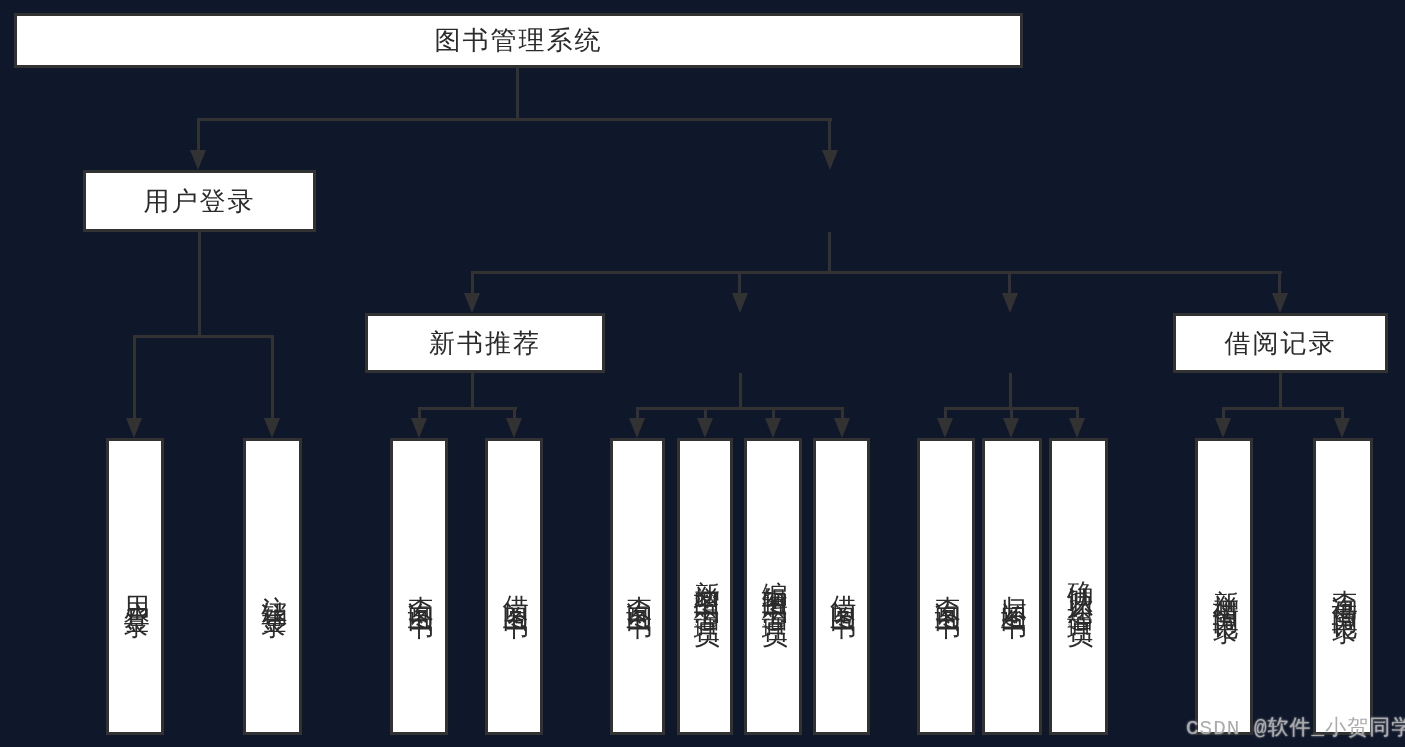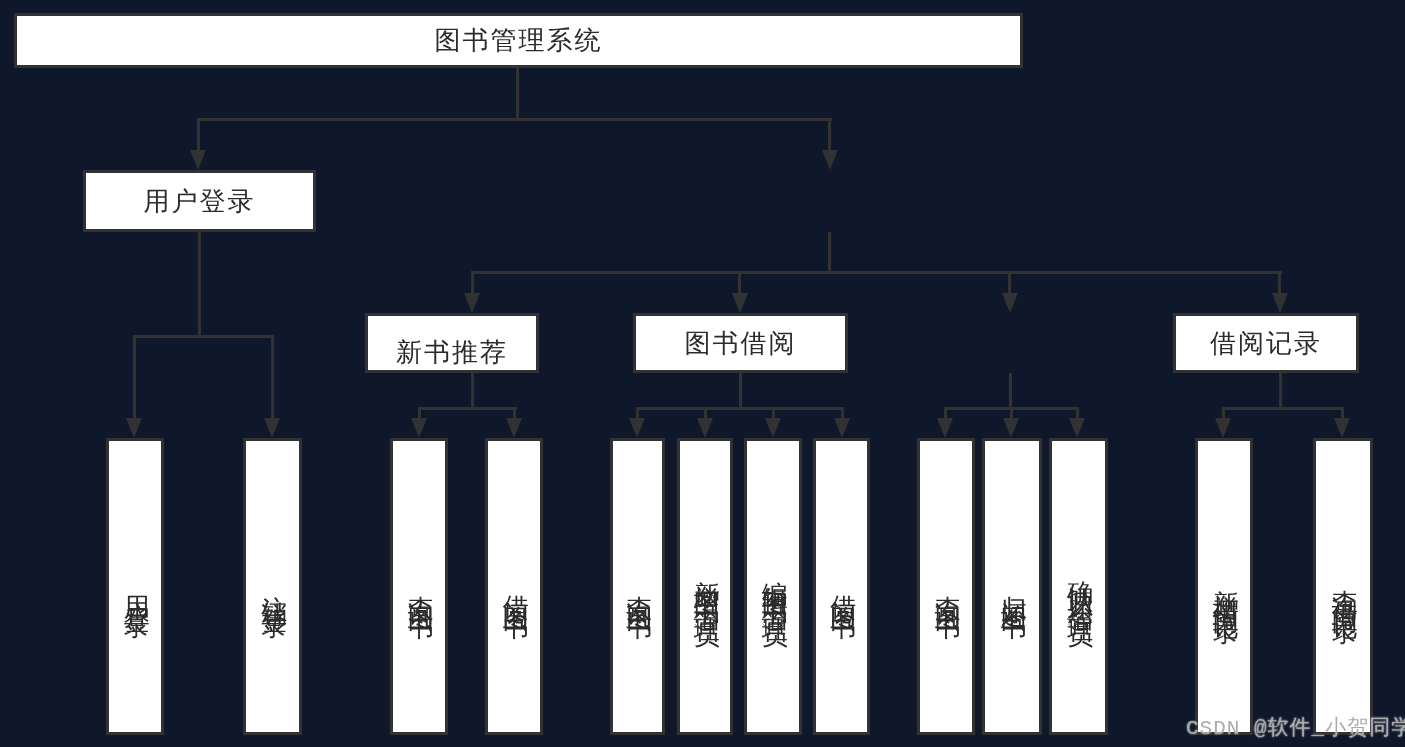--- a/index.html
+++ b/index.html
@@ -65,27 +65,24 @@
   <div class="hl" style="left:471px; top:271px; width:811px;"></div>
   <div class="vl" style="left:471px; top:271px; height:24px;"></div>
   <div class="arr" style="left:464px; top:293px;"></div>
   <div class="vl" style="left:738px; top:271px; height:24px;"></div>
   <div class="arr" style="left:732px; top:293px;"></div>
   <div class="vl" style="left:1008px; top:271px; height:24px;"></div>
   <div class="arr" style="left:1002px; top:293px;"></div>
   <div class="vl" style="left:1278px; top:271px; height:24px;"></div>
   <div class="arr" style="left:1272px; top:293px;"></div>
 
-  <div class="box h" style="left:365px; top:313px; width:174px; height:60px;align-items:flex-end;">
+  <div class="box h" style="left:365px; top:313px; width:240px; height:60px;">
     <span class="lbl">新书推荐</span>
   </div>
-  <div class="box h" style="left:633px; top:313px; width:215px; height:60px;">
-    <span class="lbl">图书借阅</span>
-  </div>
-  <div class="box h" style="left:1173px; top:313px; width:186px; height:60px;">
+  <div class="box h" style="left:1173px; top:313px; width:215px; height:60px;">
     <span class="lbl">借阅记录</span>
   </div>
 
   <div class="vl" style="left:471px; top:373px; height:37px;"></div>
   <div class="hl" style="left:418px; top:407px; width:99px;"></div>
   <div class="vl" style="left:418px; top:407px; height:13px;"></div>
   <div class="arr" style="left:411px; top:418px;"></div>
   <div class="vl" style="left:513px; top:407px; height:13px;"></div>
   <div class="arr" style="left:506px; top:418px;"></div>
 

